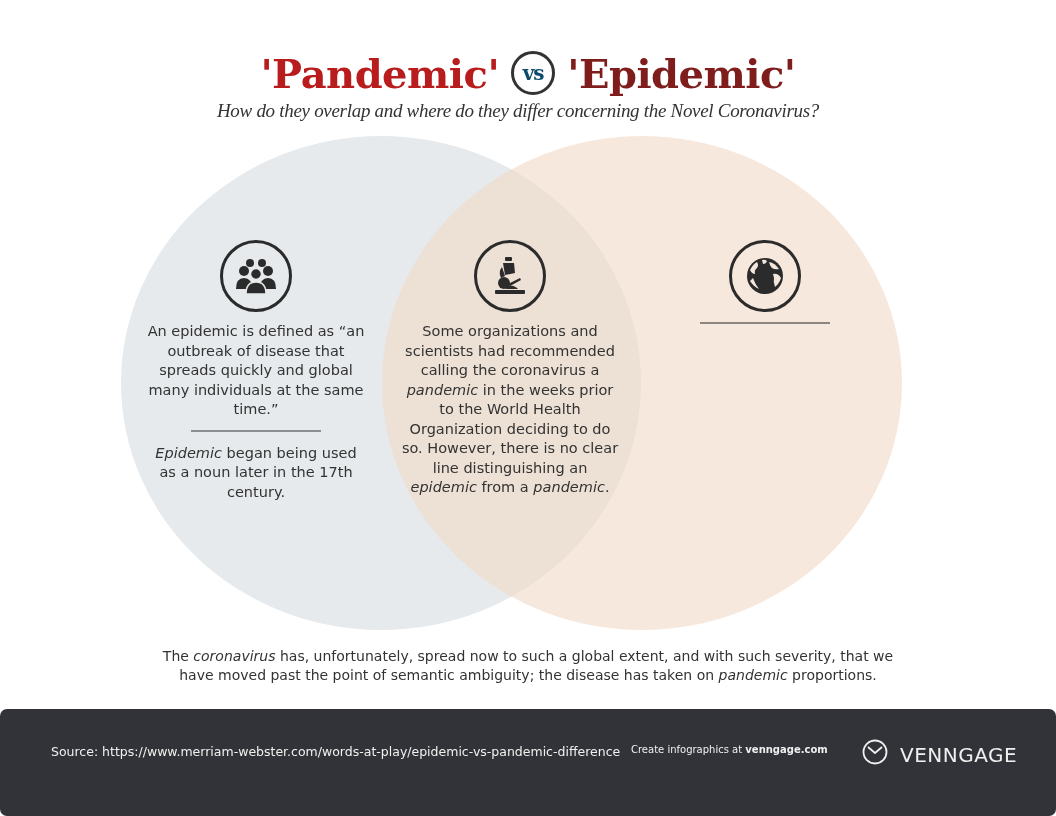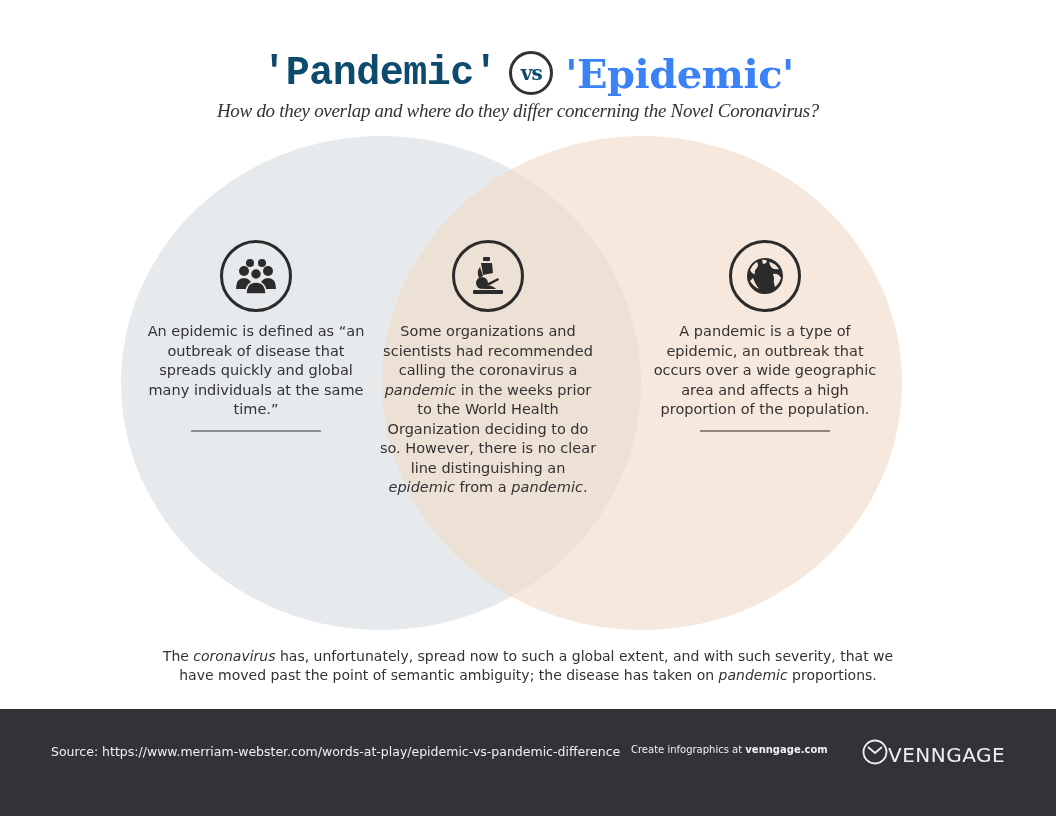--- a/index.html
+++ b/index.html
@@ -5,22 +5,22 @@
     * { box-sizing: border-box; margin: 0; padding: 0; }
     html, body { width: 1056px; height: 816px; background: #ffffff; overflow: hidden; }
     body { position: relative; font-family: "DejaVu Sans", "Liberation Sans", sans-serif; color: #333333; }
 
     .title-row {
       position: absolute; top: 48px; left: 0; width: 1056px; height: 50px;
       display: flex; align-items: center; justify-content: center; gap: 12px;
       font-family: "DejaVu Serif", "Liberation Serif", serif; font-weight: bold; font-size: 40px;
       letter-spacing: -0.5px;
     }
-    .title-pandemic { color: #0c4a6e; font-family: Liberation Mono, monospace; }
-    .title-epidemic { color: #3b82f6; }
+    .title-pandemic { color: #b91c1c; }
+    .title-epidemic { color: #7f1d1d; }
     .vs-badge {
       width: 44px; height: 44px; border: 3px solid #333333; border-radius: 50%;
       display: flex; align-items: center; justify-content: center;
       font-family: "DejaVu Serif", "Liberation Serif", serif; font-weight: bold; font-size: 20px; color: #0c4a6e;
       letter-spacing: -1px;
     }
 
     .subtitle {
       position: absolute; top: 100px; left: 0; width: 1036px; text-align: center;
       font-family: Liberation Serif, serif; font-style: italic; font-size: 19px; color: #333333;
@@ -30,48 +30,48 @@
     .venn { position: absolute; left: 0; top: 0; width: 1056px; height: 700px; pointer-events: none; }
     .circle {
       position: absolute; width: 520px; height: 494px; border-radius: 50%;
     }
     .circle-left  { left: 121px; top: 136px; background: #e6eaec; }
     .circle-right { left: 382px; top: 136px; background: rgba(242, 216, 198, 0.6); }
 
     .region { position: absolute; text-align: center; font-size: 14.5px; line-height: 19.5px; color: #333333; }
     .region em { font-style: italic; }
     .region-left  { left: 146px; top: 240px; width: 220px; }
-    .region-mid   { left: 378px; top: 240px; width: 220px; }
+    .region-mid   { left: 400px; top: 240px; width: 220px; }
     .region-right { left: 646px; top: 240px; width: 238px; }
 
     .icon-ring {
       width: 72px; height: 72px; border: 3px solid #2b2b2b; border-radius: 50%;
       margin: 0 auto 10px auto; display: flex; align-items: center; justify-content: center;
     }
     .divider { width: 130px; height: 2px; background: #8a8f91; margin: 10px auto 12px auto; }
     .region-right .divider { background: #8d8580; }
     .para { display: block; }
 
     .conclusion {
       position: absolute; top: 647px; left: 150px; width: 756px; text-align: center;
       font-size: 14px; line-height: 19px; color: #333333;
     }
 
     .footer {
-      position: absolute; left: 0; top: 709px; width: 1056px; height: 107px; background: #323338;
+      position: absolute; left: 0; top: 709px; width: 1056px; height: 107px; background: #323338; border-radius: 7px;
     }
     .footer-source {
       position: absolute; left: 51px; top: 35px; font-size: 12.5px; color: #f0f0f0;
     }
     .footer-cta {
       position: absolute; left: 631px; top: 35px; font-size: 10px; color: #f0f0f0;
     }
     .footer-cta b { font-weight: bold; }
     .brand {
-      position: absolute; left: 862px; top: 30px; display: flex; align-items: center; gap: 0;
+      position: absolute; left: 862px; top: 30px; display: flex; align-items: center; gap: 12px;
       color: #f0f0f0; font-size: 20px; letter-spacing: 0.5px;
     }
   </style>
 </head>
 <body>
 
 <div class="title-row">
   <span class="title-pandemic">'Pandemic'</span>
   <span class="vs-badge">
       <span>vs</span>
@@ -95,20 +95,21 @@
         <circle cx="33" cy="14" r="5"></circle>
         <path d="M1 32 Q1 21 9 21 Q17 21 17 32 Z"></path>
         <path d="M25 32 Q25 21 33 21 Q41 21 41 32 Z"></path>
         <circle cx="21" cy="17" r="5.5" stroke="#e6eaec" stroke-width="1.5"></circle>
         <path d="M11 37 Q11 25 21 25 Q31 25 31 37 Z" stroke="#e6eaec" stroke-width="1.5"></path>
       </g>
     </svg>
   </div>
   <span class="para">An epidemic is defined as “an outbreak of disease that spreads quickly and global many individuals at the same time.”</span>
   <div class="divider"></div>
+  <span class="para"><em>Epidemic</em><span> began being used as a noun later in the 17th century.</span></span>
 </div>
 
 <div class="region region-mid">
   <div class="icon-ring">
     <svg width="36" height="40" viewBox="0 0 36 40">
       <g fill="#2b2b2b">
         <rect x="13" y="1" width="7" height="4" rx="1"></rect>
         <path d="M11 7 L22 7 L23 17 L13 19 Z"></path>
         <path d="M10 11 Q6 16 9 22 L13 20 Z"></path>
         <circle cx="12" cy="27" r="6"></circle>
@@ -127,21 +128,20 @@
       <circle cx="20" cy="20" r="18" fill="#2b2b2b"></circle>
       <g fill="#f5e6dc">
         <path d="M5 14 Q8 8 12 6 Q14 9 12 12 Q9 14 10 18 Q7 18 5 14 Z"></path>
         <path d="M17 4 Q20 3 22 5 Q21 8 18 8 Z"></path>
         <path d="M24 6 Q30 7 34 13 Q30 14 27 12 Q25 10 24 6 Z"></path>
         <path d="M28 18 Q33 17 36 22 Q34 28 30 31 Q28 26 29 22 Z"></path>
         <path d="M8 22 Q10 28 14 33 Q9 31 5 25 Z"></path>
       </g>
     </svg>
   </div>
-  <span class="para">A pandemic is a type of epidemic, an outbreak that occurs over a wide geographic area and affects a high proportion of the population.</span>
   <div class="divider"></div>
 </div>
 
 <div class="conclusion">
   <span>The </span><em>coronavirus</em><span> has, unfortunately, spread now to such a global extent, and with such severity, that we have moved past the point of semantic ambiguity; the disease has taken on </span><em>pandemic</em><span> proportions.</span>
 </div>
 
 <div class="footer">
   <div class="footer-source">Source: https://www.merriam-webster.com/words-at-play/epidemic-vs-pandemic-difference</div>
   <div class="footer-cta"><span>Create infographics at </span><b>venngage.com</b></div>

